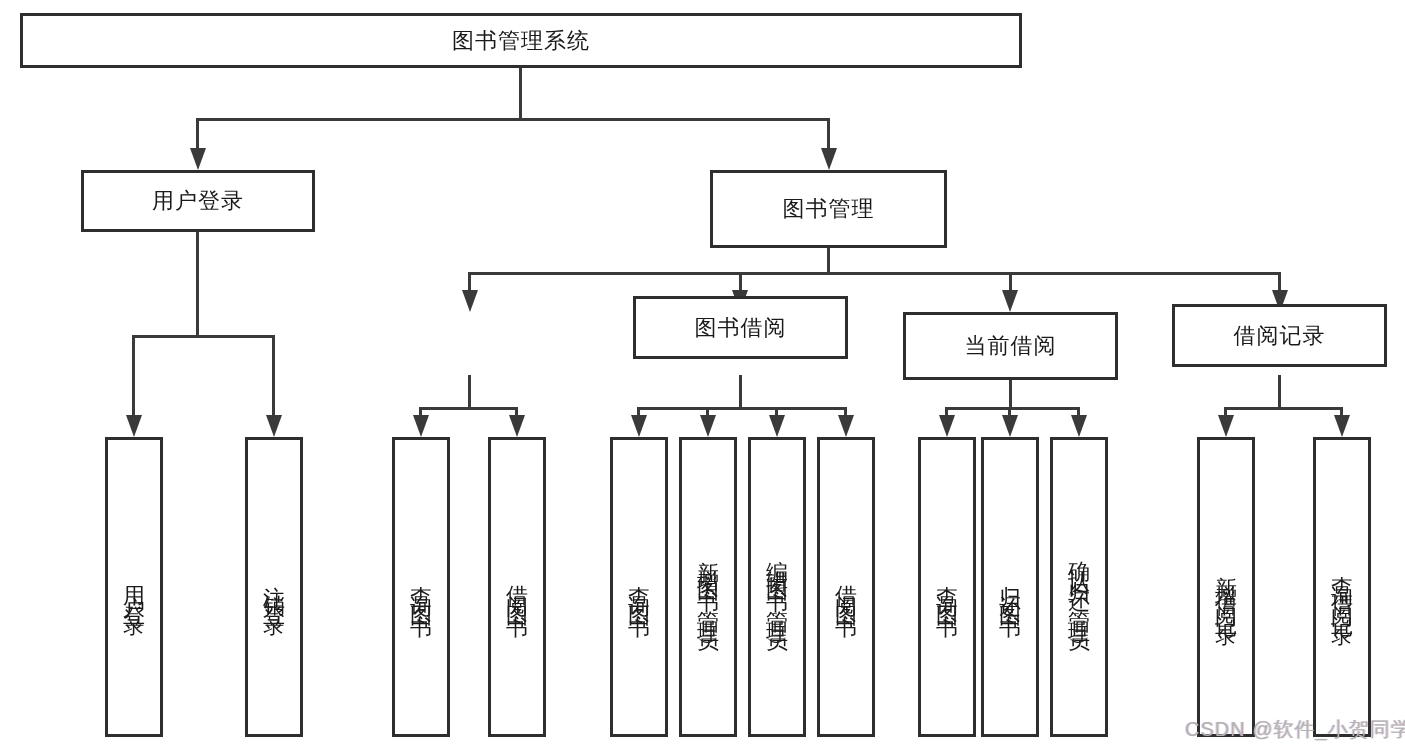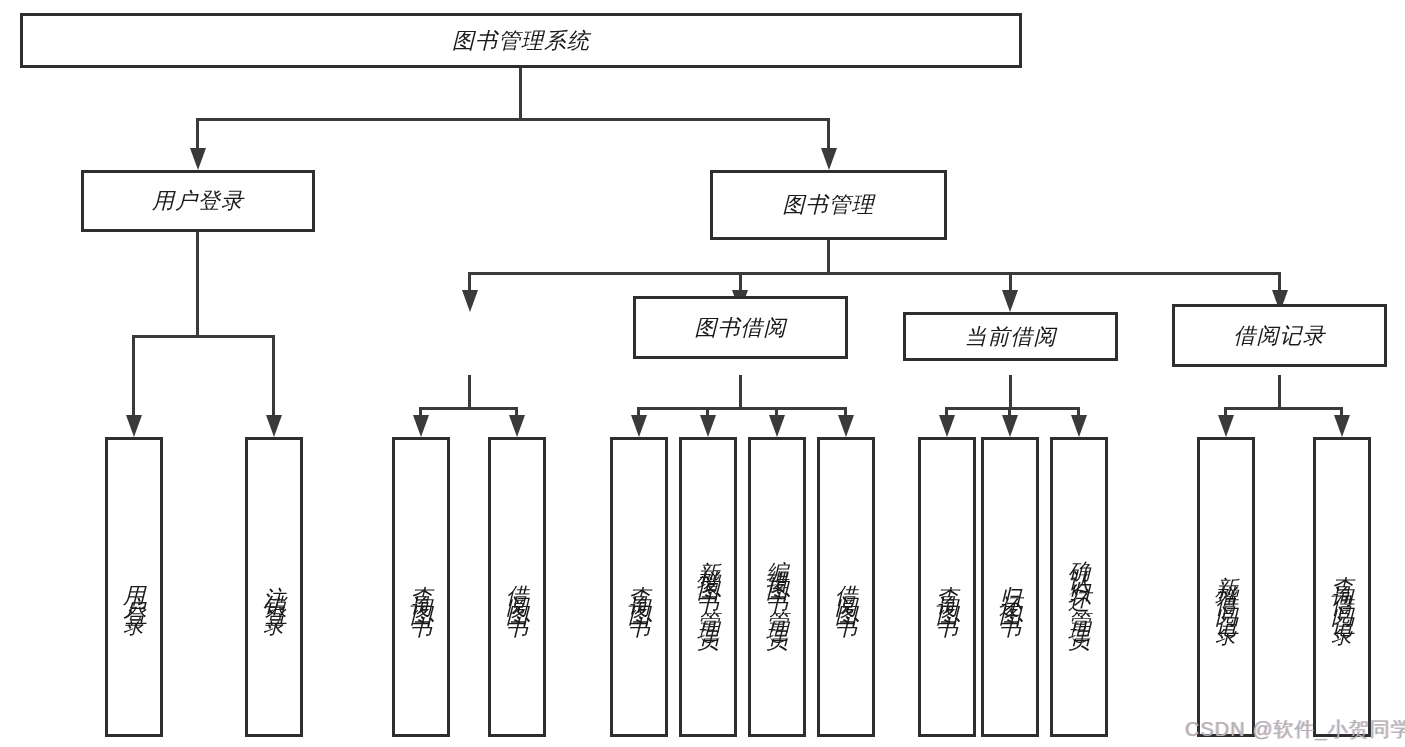--- a/index.html
+++ b/index.html
@@ -17,21 +17,20 @@
     color:var(--text);
   }
   .canvas{position:relative;width:1405px;height:747px;background:var(--background);overflow:hidden;}
 
   
   .box{
     position:absolute;background:#fff;border:3px solid var(--border);
     display:flex;align-items:center;justify-content:center;
     font-size:22px;color:var(--text);letter-spacing:1px;
     z-index:2;
-    font-style:italic;
   }
   .root{border-width:3px;}
   .vbox{
     writing-mode:vertical-rl;text-orientation:mixed;
     letter-spacing:10px;font-size:22px;line-height:1;
     padding-top:2px;
   }
 
   
   .hline,.vline{position:absolute;background:var(--line);z-index:1;}
@@ -57,42 +56,42 @@
   <div class="box root" style="left:20px;top:13px;width:1002px;height:55px">图书管理系统</div>
 
   <div class="vline" style="left:519px;top:68px;height:50px"></div>
   <div class="hline" style="left:197px;top:118px;width:633px"></div>
   <div class="vline" style="left:196px;top:118px;height:32px"></div>
   <div class="arrow" style="left:190px;top:148px"></div>
   <div class="vline" style="left:827px;top:118px;height:32px"></div>
   <div class="arrow" style="left:821px;top:148px"></div>
 
   <div class="box" style="left:81px;top:170px;width:234px;height:62px">用户登录</div>
-  <div class="box" style="left:710px;top:170px;width:237px;height:70px">图书管理</div>
+  <div class="box" style="left:710px;top:170px;width:237px;height:78px">图书管理</div>
 
   <div class="vline" style="left:196px;top:232px;height:103px"></div>
   <div class="hline" style="left:132px;top:335px;width:143px"></div>
   <div class="vline" style="left:132px;top:335px;height:80px"></div>
   <div class="arrow" style="left:126px;top:415px"></div>
   <div class="vline" style="left:272px;top:335px;height:80px"></div>
   <div class="arrow" style="left:266px;top:415px"></div>
 
   <div class="vline" style="left:827px;top:232px;height:43px"></div>
   <div class="hline" style="left:468px;top:272px;width:813px"></div>
   <div class="vline" style="left:468px;top:272px;height:20px"></div>
   <div class="arrow" style="left:462px;top:290px"></div>
   <div class="vline" style="left:739px;top:272px;height:20px"></div>
   <div class="arrow" style="left:732px;top:290px"></div>
   <div class="vline" style="left:1009px;top:272px;height:20px"></div>
   <div class="arrow" style="left:1002px;top:290px"></div>
   <div class="vline" style="left:1278px;top:272px;height:20px"></div>
   <div class="arrow" style="left:1272px;top:290px"></div>
 
   <div class="box" style="left:633px;top:296px;width:215px;height:63px">图书借阅</div>
-  <div class="box" style="left:903px;top:312px;width:215px;height:49px">当前借阅</div>
+  <div class="box" style="left:903px;top:312px;width:215px;height:68px">当前借阅</div>
   <div class="box" style="left:1172px;top:304px;width:215px;height:63px">借阅记录</div>
 
   <div class="vline" style="left:468px;top:375px;height:35px"></div>
   <div class="hline" style="left:419px;top:407px;width:99px"></div>
   <div class="vline" style="left:419px;top:407px;height:12px"></div>
   <div class="arrow" style="left:413px;top:415px"></div>
   <div class="vline" style="left:515px;top:407px;height:12px"></div>
   <div class="arrow" style="left:509px;top:415px"></div>
 
   <div class="vline" style="left:739px;top:375px;height:35px"></div>

